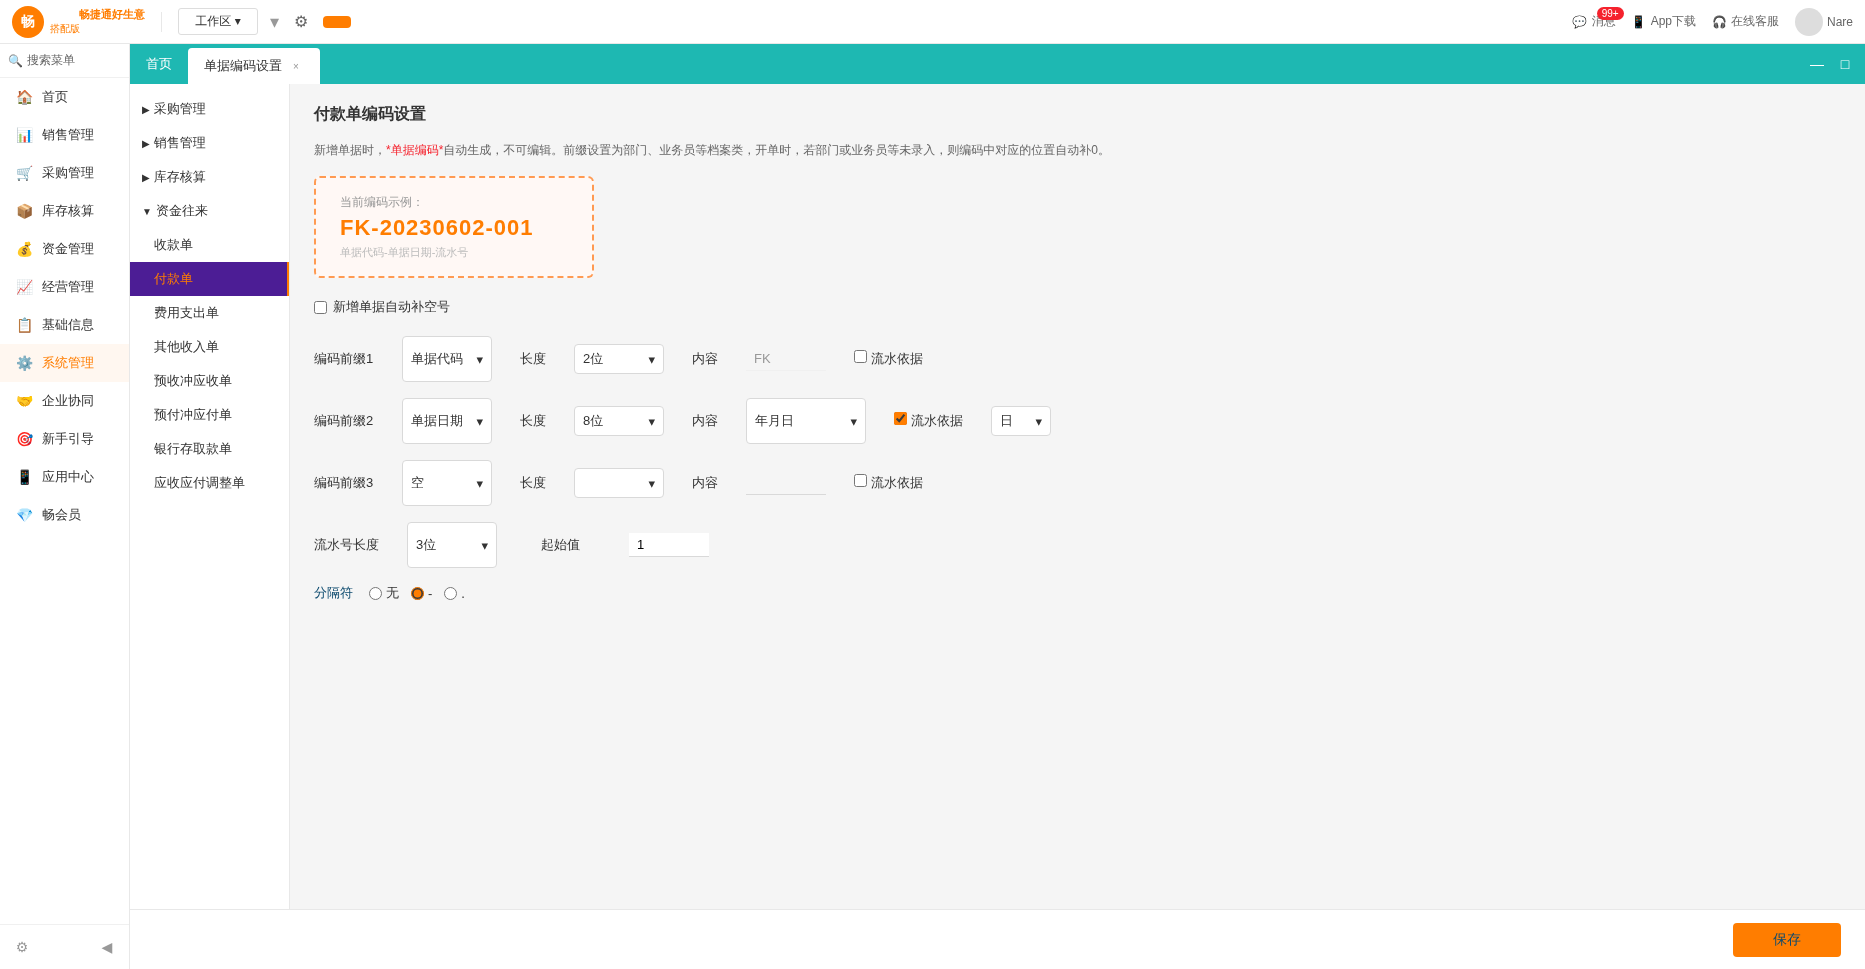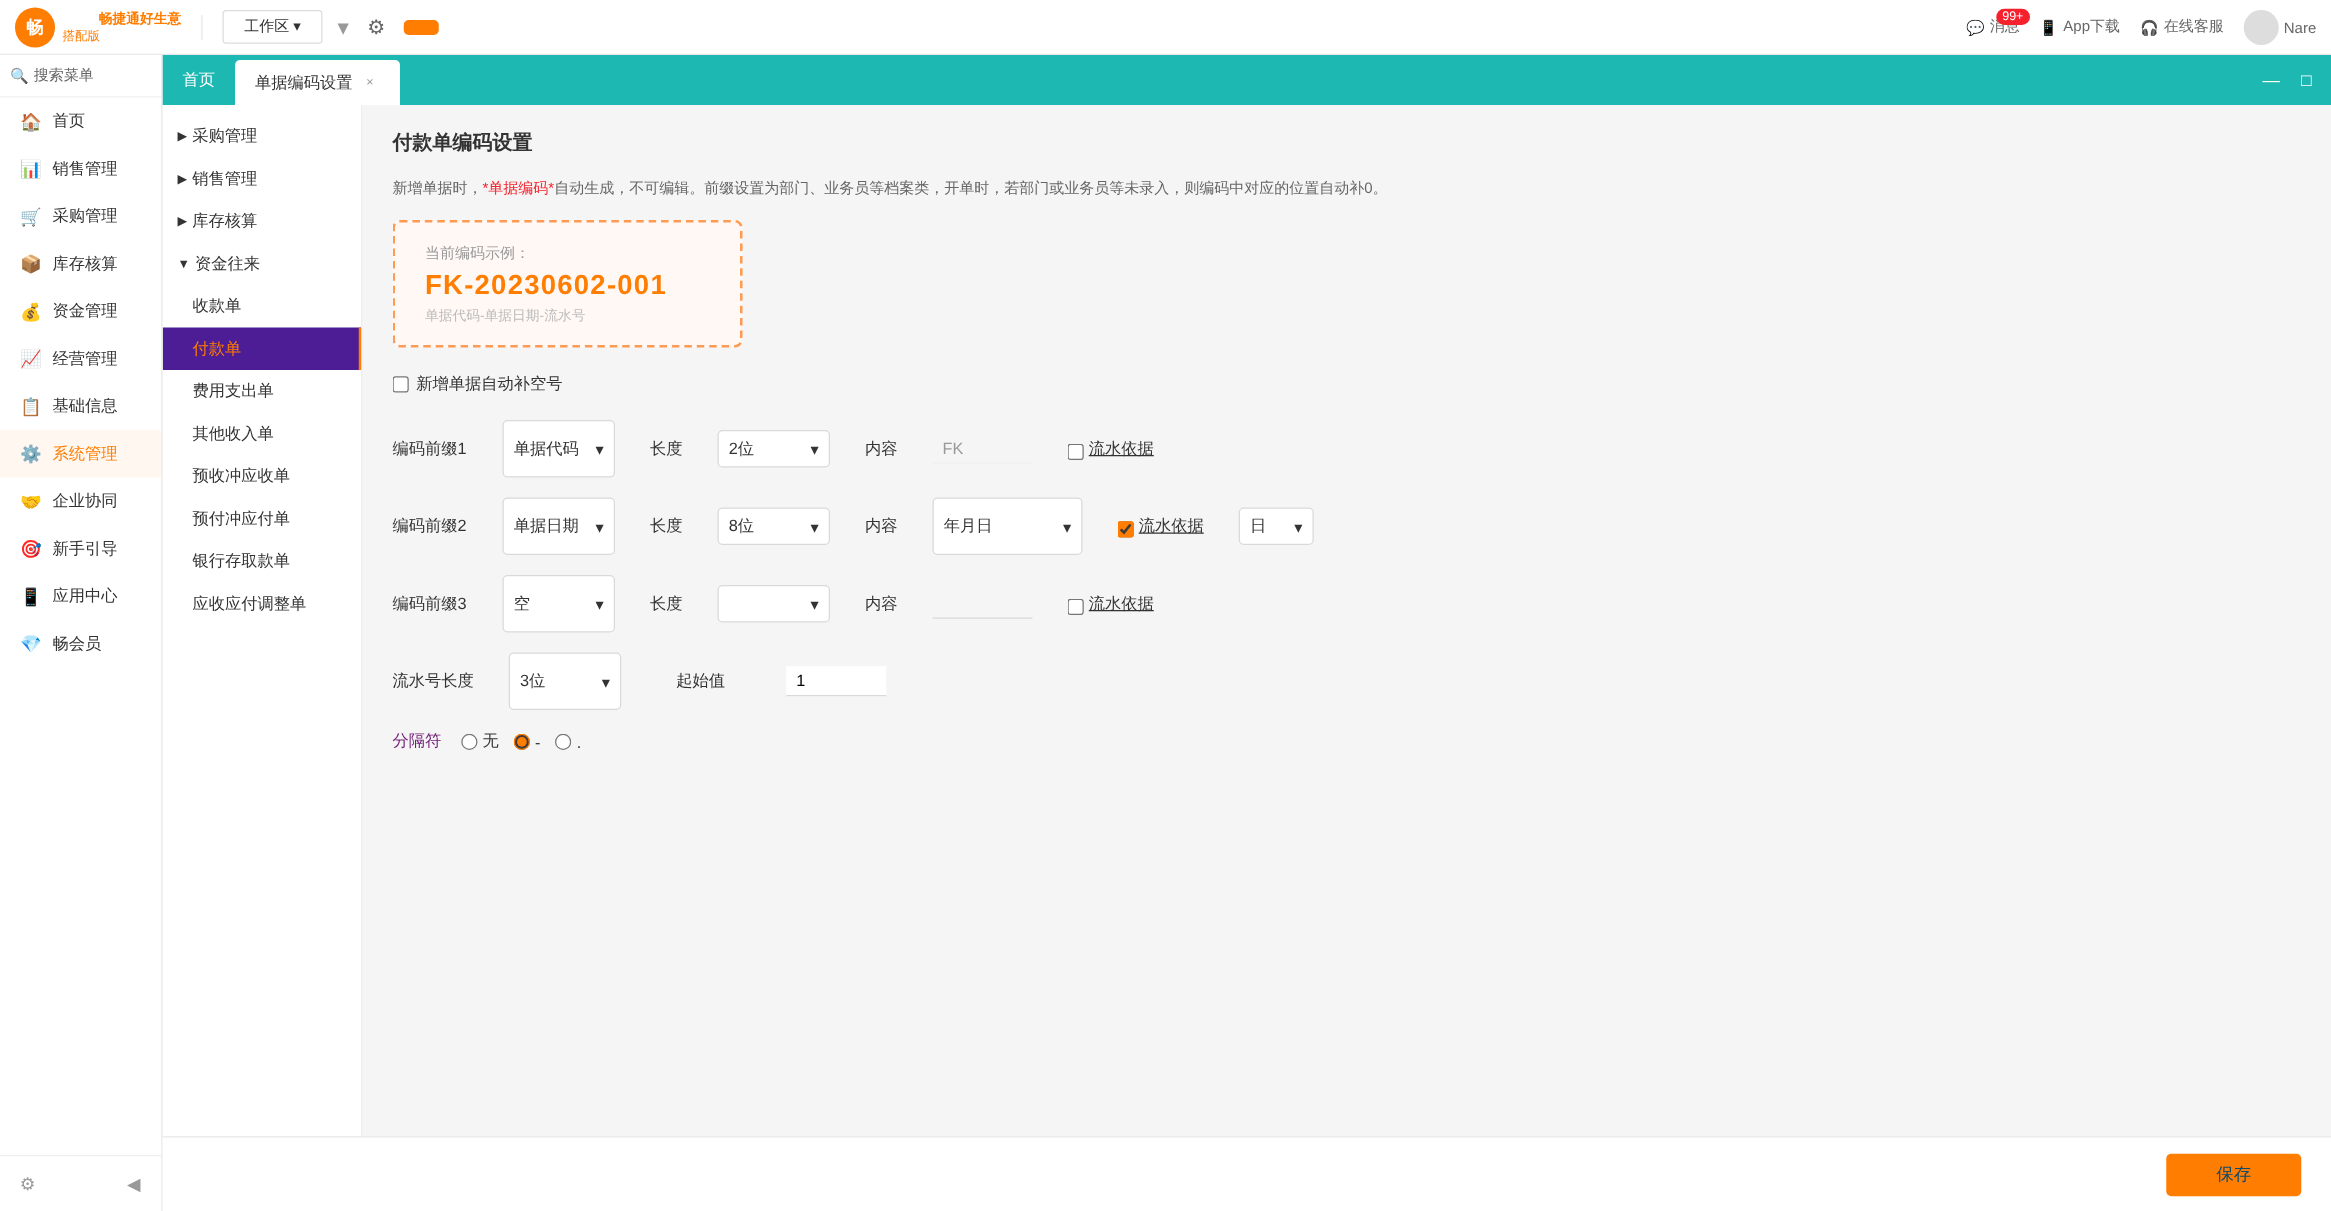--- a/index.html
+++ b/index.html
@@ -78,26 +78,26 @@
     .checkbox-input { accent-color: #ff7d00; }
     .form-row { display: flex; align-items: center; gap: 28px; margin-bottom: 16px; }
     .form-label { font-size: 13px; color: #333; white-space: nowrap; min-width: 60px; }
     .form-select { border: 1px solid #d9d9d9; border-radius: 4px; padding: 22px 8px; font-size: 13px; background: #fff; cursor: pointer; display: flex; align-items: center; gap: 4px; min-width: 90px; justify-content: space-between; height: 30px; }
     .form-select-wide { min-width: 120px; }
     .length-label { font-size: 13px; color: #333; white-space: nowrap; }
     .length-select { border: 1px solid #d9d9d9; border-radius: 4px; padding: 5px 8px; font-size: 13px; background: #fff; cursor: pointer; display: flex; align-items: center; justify-content: space-between; height: 30px; min-width: 90px; }
     .content-label { font-size: 13px; color: #333; white-space: nowrap; }
     .content-input { border: none; border-bottom: 1px solid #d9d9d9; padding: 4px 8px; font-size: 13px; background: transparent; width: 80px; color: #333; outline: none; }
     .content-input:disabled { color: #999; border-bottom-color: #f0f0f0; }
-    .checkbox-item { display: flex; align-items: flex-end; gap: 4px; font-size: 13px; cursor: pointer; text-decoration: underline; }
+    .checkbox-item { display: flex; align-items: flex-start; gap: 4px; font-size: 13px; cursor: pointer; }
     .flow-select { border: 1px solid #d9d9d9; border-radius: 4px; padding: 5px 8px; font-size: 13px; background: #fff; height: 30px; min-width: 60px; display: flex; align-items: center; justify-content: space-between; cursor: pointer; }
 
     
     .separator-row { display: flex; align-items: center; gap: 16px; margin-bottom: 20px; }
-    .separator-label { font-size: 13px; color: #701a75; }
+    .separator-label { font-size: 13px; color: #0c4a6e; }
     .separator-options { display: flex; align-items: center; gap: 12px; }
     .separator-option { display: flex; align-items: center; gap: 4px; font-size: 13px; cursor: pointer; }
 
     
     .bottom-bar { height: 60px; background: #fff; border-top: 1px solid #e8e8e8; display: flex; align-items: center; justify-content: flex-end; padding: 0 24px; flex-shrink: 0; }
     .save-btn { background: #ff7d00; color: #0c4a6e; border: none; border-radius: 4px; padding: 8px 40px; font-size: 14px; cursor: pointer; }
   </style>
 </head>
 <body>
 

